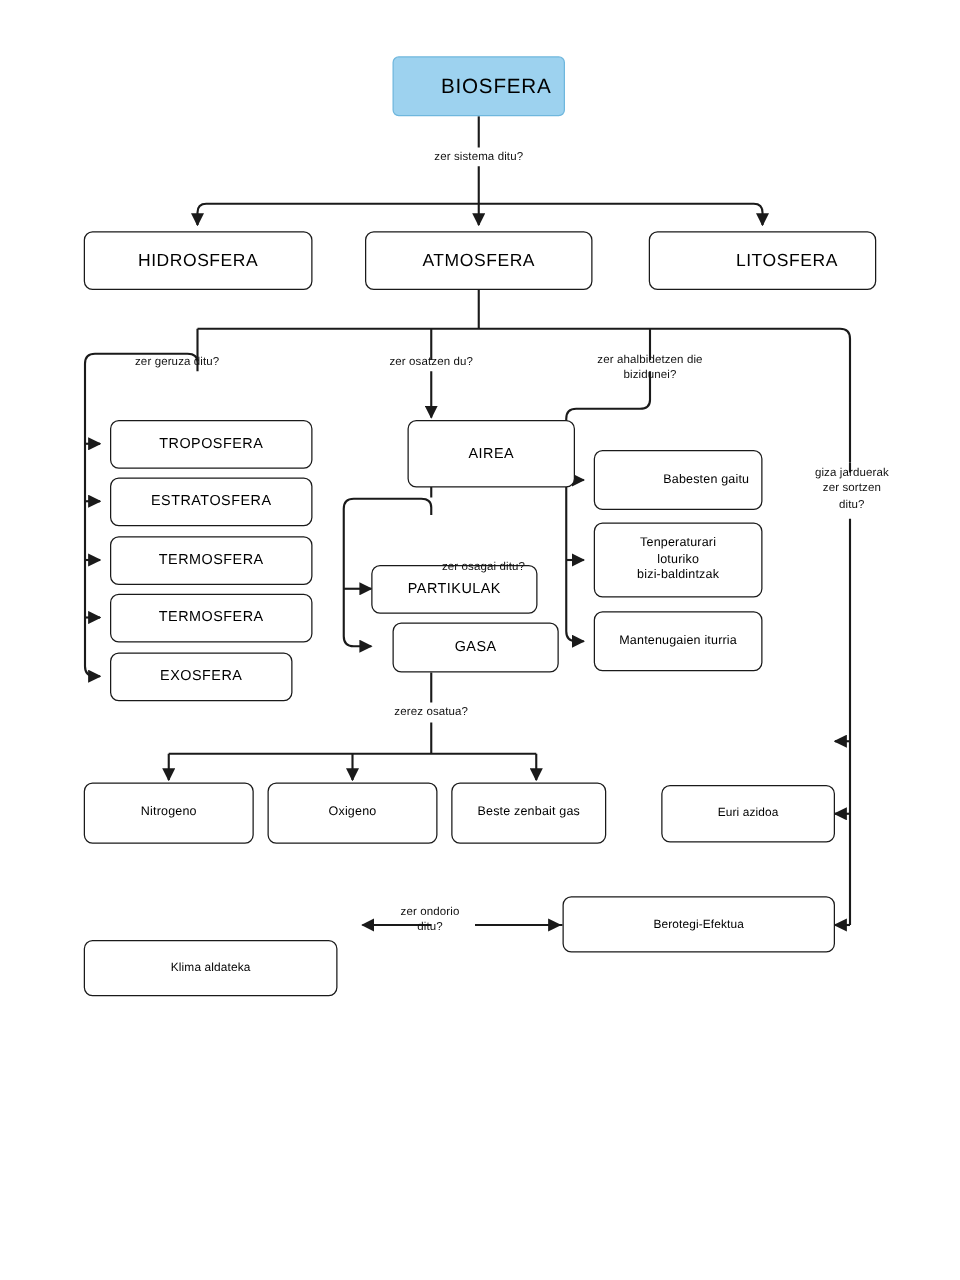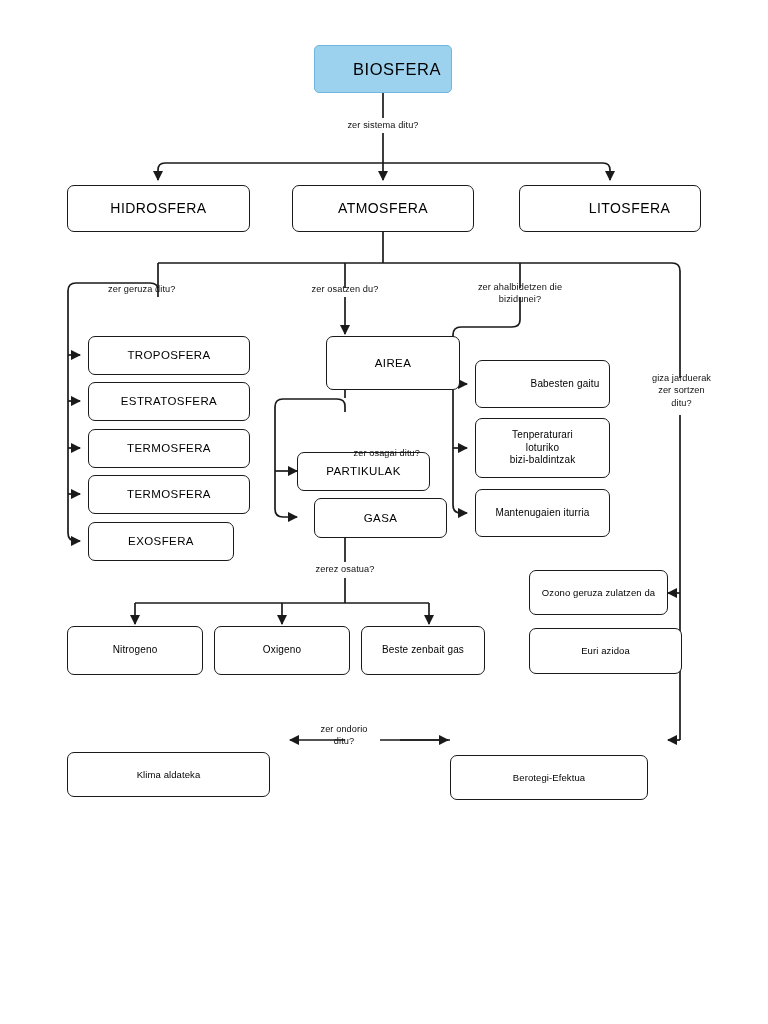--- a/index.html
+++ b/index.html
@@ -192,27 +192,24 @@
   <div class="node small" style="left:67px; top:626px; width:136px; height:49px;">
     <span>Nitrogeno</span>
   </div>
   <div class="node small" style="left:214px; top:626px; width:136px; height:49px;">
     <span>Oxigeno</span>
   </div>
   <div class="node small" style="left:361px; top:626px; width:124px; height:49px;">
     <span>Beste zenbait gas</span>
   </div>
 
-  <div class="node small2" style="left:529px; top:570px; width:139px; height:45px;">
-    <span>Ozono geruza zulatzen da</span>
-  </div>
-  <div class="node small2" style="left:529px; top:628px; width:153px; height:46px;">
+  <div class="node small2" style="left:529px; top:628px; width:139px; height:46px;">
     <span>Euri azidoa</span>
   </div>
-  <div class="node small2" style="left:450px; top:755px; width:198px; height:45px;text-align:center;">
+  <div class="node small2" style="left:450px; top:717px; width:218px; height:45px;text-align:center;">
     <span>Berotegi-Efektua</span>
   </div>
 
   <div class="node small2" style="left:67px; top:752px; width:203px; height:45px;">
     <span>Klima aldateka</span>
   </div>
 
   <div class="edge-label" style="left:316px; top:119px; width:134px;">zer sistema ditu?</div>
 
   <div class="edge-label" style="left:108px; top:283px; width:128px; text-align:left;">zer geruza ditu?</div>

